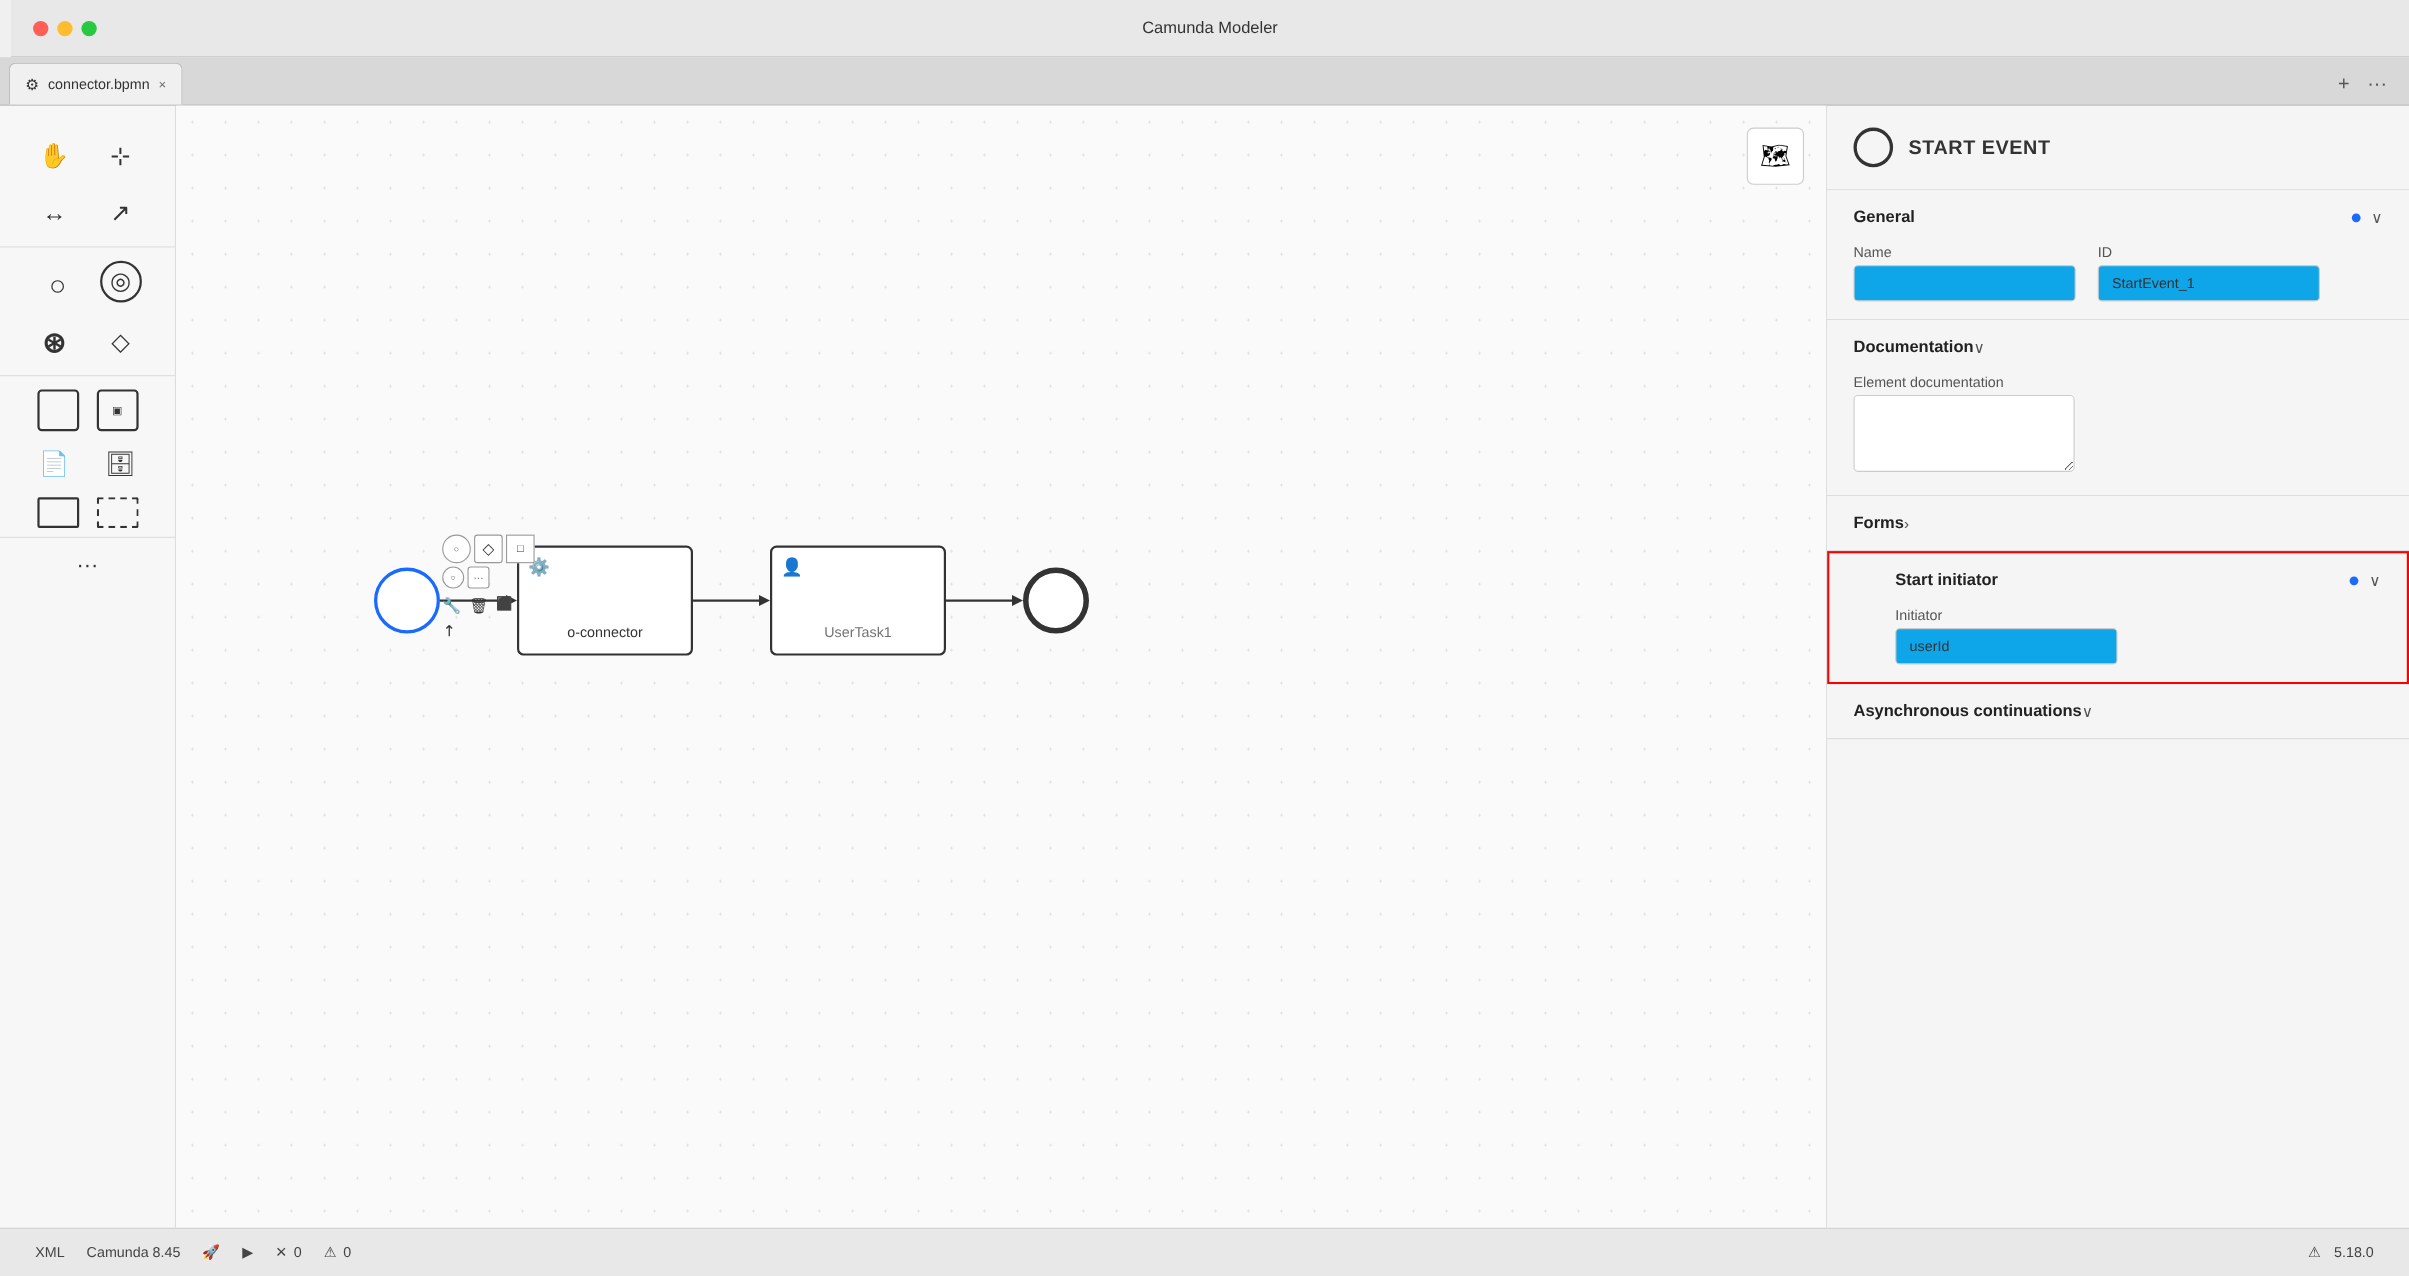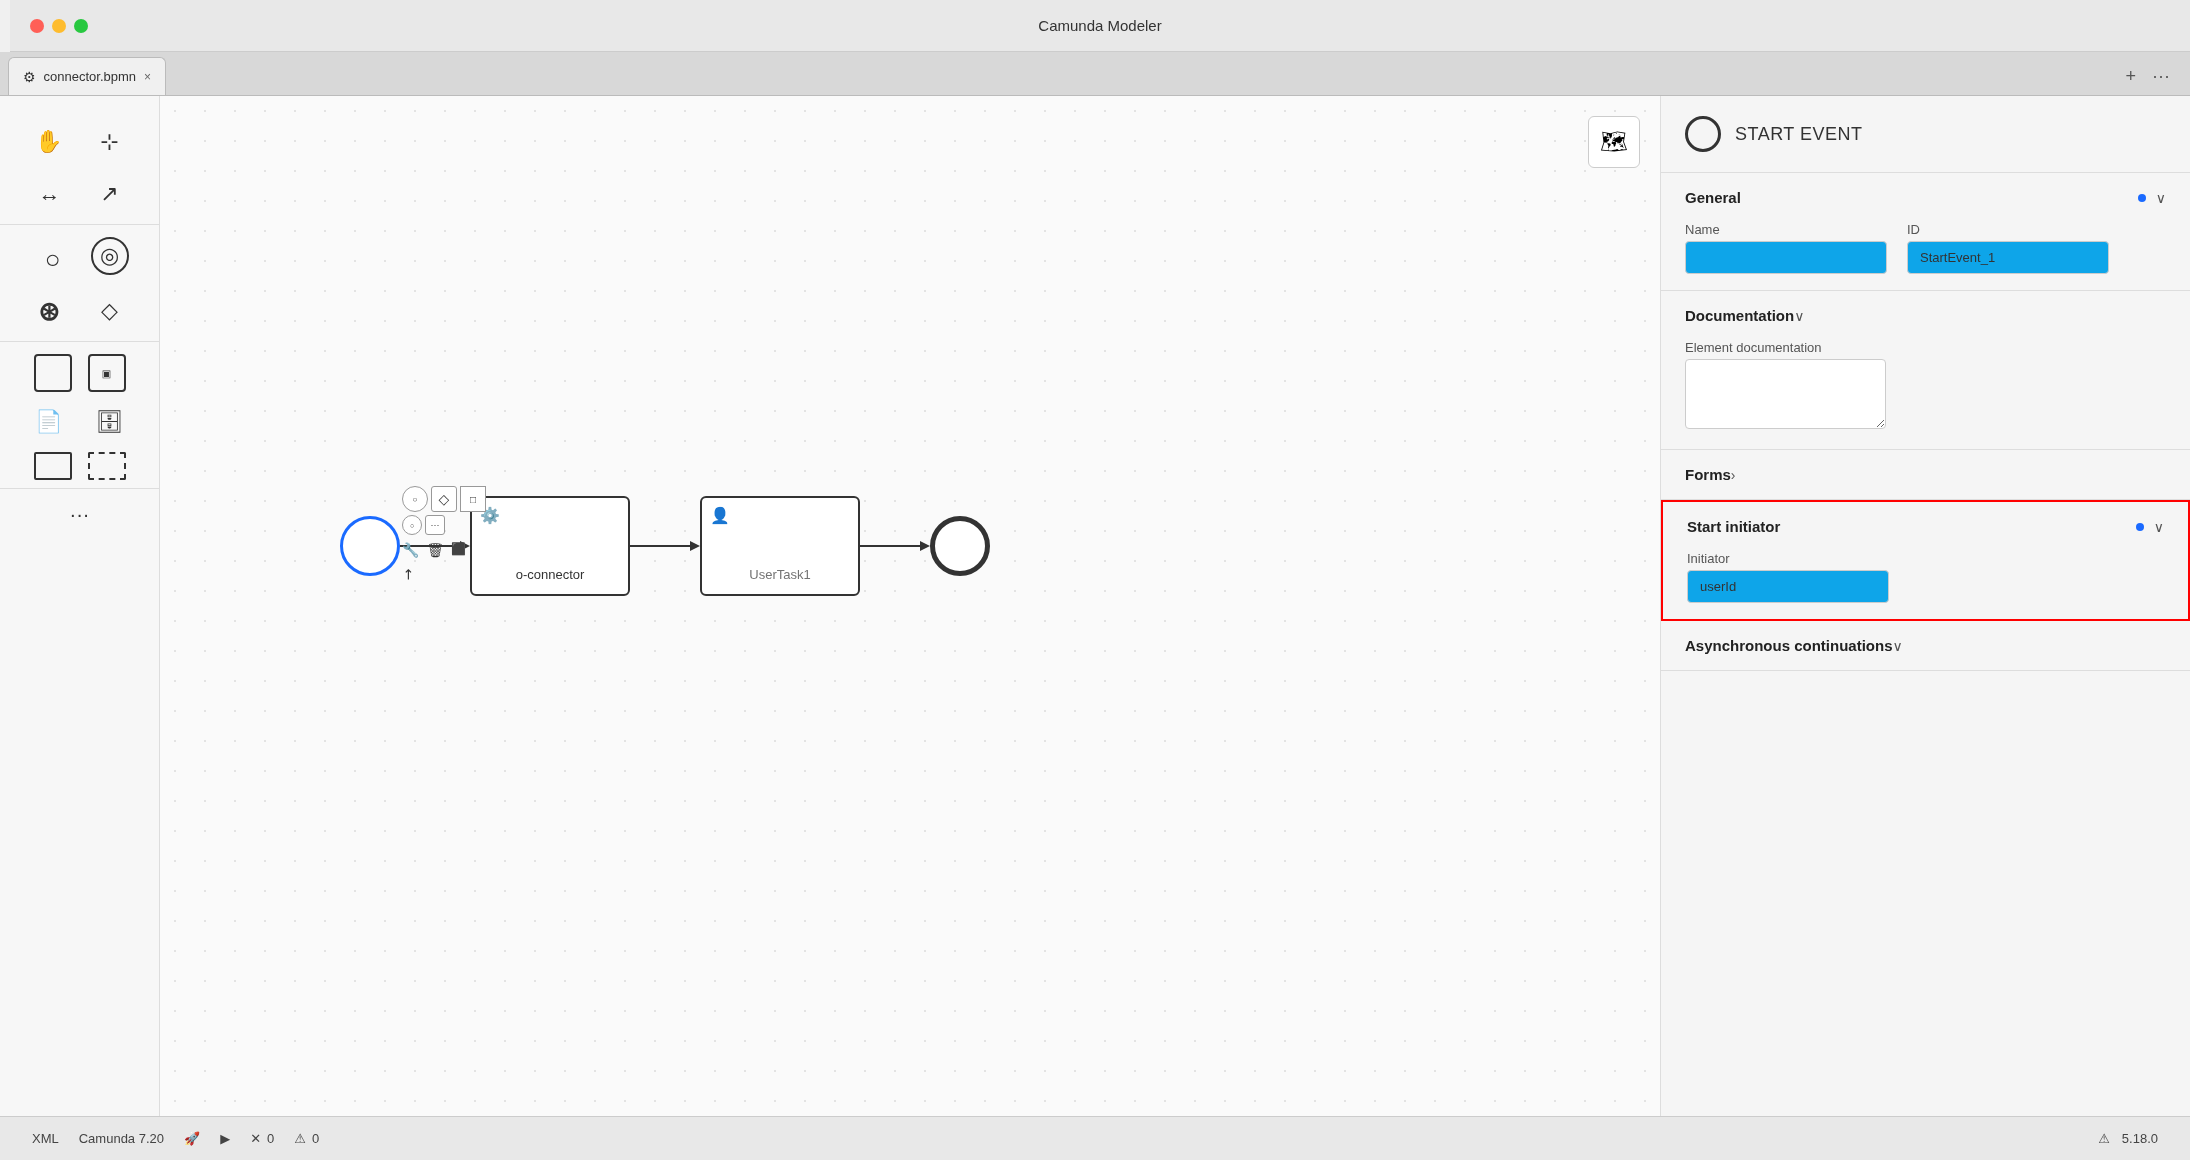--- a/index.html
+++ b/index.html
@@ -230,21 +230,21 @@
       background: #f5f5f5;
     }
     .panel-header-icon {
       width: 36px; height: 36px;
       border-radius: 50%;
       border: 3px solid #333;
       flex-shrink: 0;
     }
     .panel-header-title {
       font-size: 18px;
-      font-weight: 400;
+      font-weight: 700;
       color: #333;
       text-transform: uppercase;
       letter-spacing: 0.5px;
     }
 
     .panel-section {
       border-bottom: 1px solid #ddd;
       background: #f5f5f5;
     }
     .panel-section-header {
@@ -302,20 +302,21 @@
       outline: none;
       resize: vertical;
       min-height: 70px;
     }
 
     
     .panel-section-highlighted {
       border: 2.5px solid red;
       border-radius: 0;
       background: #f5f5f5;
+      padding-left: 36px;
     }
     .panel-section-highlighted .panel-section-header {
       padding: 16px 24px;
     }
 
     
     .status-bar {
       height: 44px;
       background: #e8e8e8;
       border-top: 1px solid #ccc;
@@ -584,21 +585,21 @@
         <span class="panel-section-title">Asynchronous continuations</span>
         <span class="panel-section-chevron">∨</span>
       </div>
     </div>
 
   </div>
 </div>
 
 <div class="status-bar">
   <span class="status-bar-item">XML</span>
-  <span class="status-bar-item">Camunda 7.20</span>
+  <span class="status-bar-item">Camunda 8.45</span>
   <span class="status-bar-item">🚀</span>
   <span class="status-bar-item">▶</span>
   <span class="status-bar-item">
     <span>✕</span>
     <span>0</span>
   </span>
   <span class="status-bar-item">
     <span>⚠</span>
     <span>0</span>
   </span>

